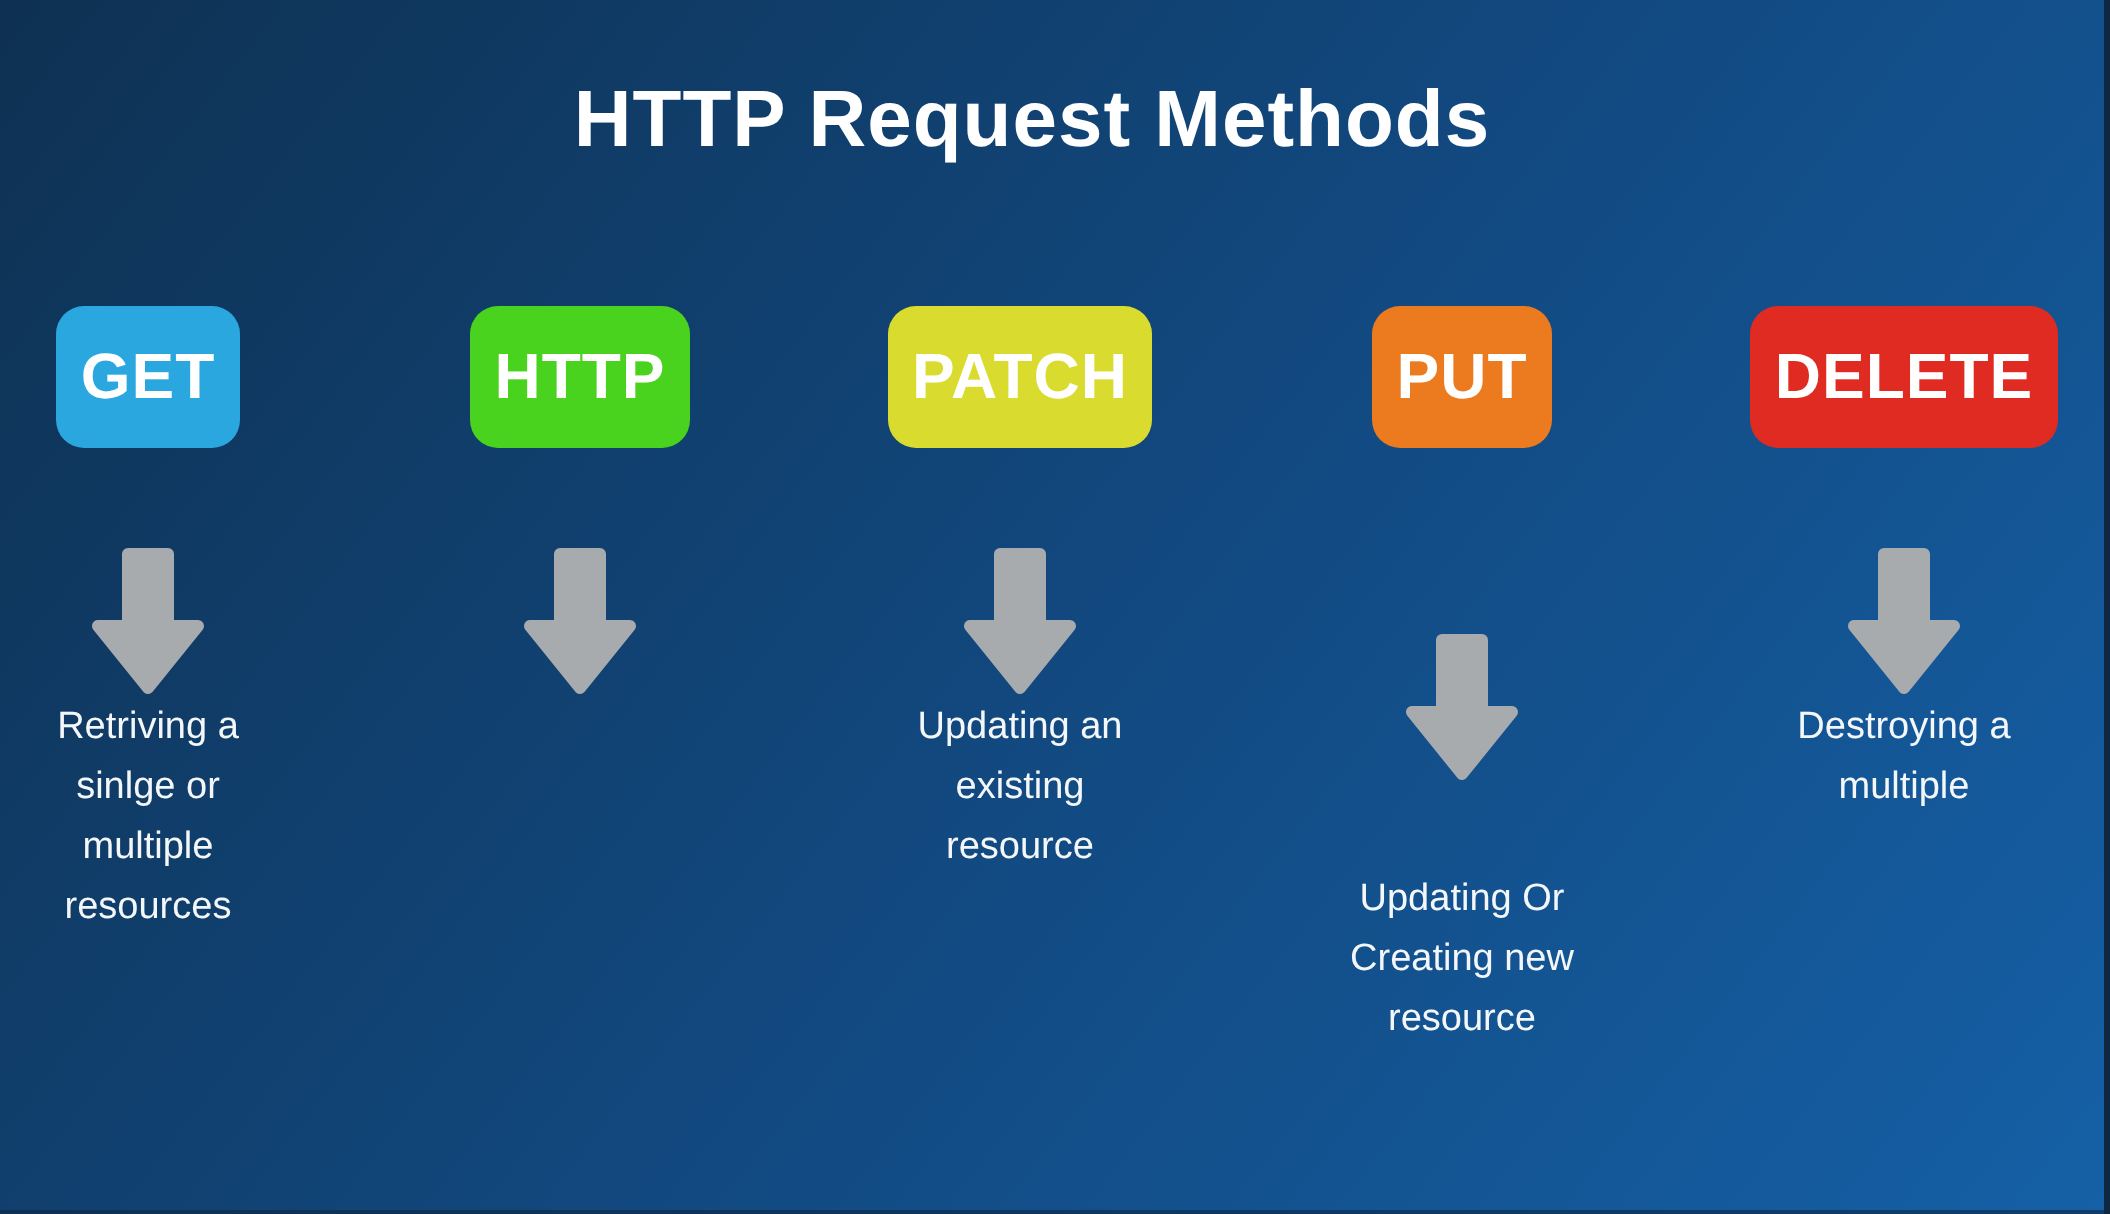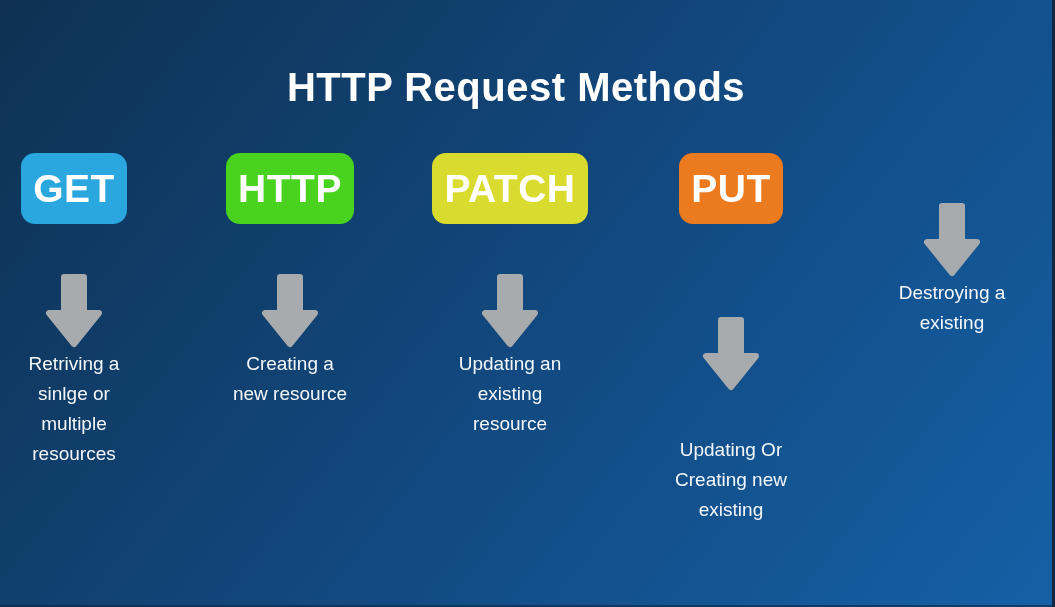--- a/index.html
+++ b/index.html
@@ -18,40 +18,39 @@
     position: absolute;
     top: 38px;
     left: 0;
     width: 1032px;
     text-align: center;
     color: #ffffff;
     font-size: 40px;
     line-height: 44px;
     font-weight: 700;
     letter-spacing: 0.5px;
-    margin-top: 27px;
   }
   .method-col {
     position: absolute;
     top: 153px;
     width: 220px;
     display: flex;
     flex-direction: column;
     align-items: center;
   }
   .badge {
     height: 71px;
     min-width: 62px;
     padding: 0 12px;
     border-radius: 14px;
     display: flex;
     align-items: center;
     justify-content: center;
     color: #ffffff;
-    font-size: 39px;
+    font-size: 32px;
     font-weight: 700;
     letter-spacing: 0.5px;
   }
   .arrow {
     margin-top: 49px;
     width: 60px;
     height: 76px;
     display: block;
   }
   .desc {
@@ -100,47 +99,46 @@
 sinlge or
 multiple
 resources</div>
   </div>
 
   <div class="method-col col-1">
     <div class="badge" style="background: rgb(73, 211, 31);">HTTP</div>
     <svg class="arrow" viewBox="0 0 60 76" style="color: rgb(168, 171, 174);">
       <path d="M20 4 L40 4 L40 40 L55 40 L30 71 L5 40 L20 40 Z" fill="currentColor" stroke="currentColor" stroke-width="6" stroke-linejoin="round"></path>
     </svg>
-    <div class="desc">Creating a
-new resource</div>
   </div>
 
   <div class="method-col col-2">
     <div class="badge" style="background: rgb(217, 220, 46);">PATCH</div>
     <svg class="arrow" viewBox="0 0 60 76" style="color: rgb(168, 171, 174);">
       <path d="M20 4 L40 4 L40 40 L55 40 L30 71 L5 40 L20 40 Z" fill="currentColor" stroke="currentColor" stroke-width="6" stroke-linejoin="round"></path>
     </svg>
     <div class="desc">Updating an
 existing
 resource</div>
   </div>
 
   <div class="method-col col-3">
     <div class="badge" style="background: rgb(236, 122, 30);">PUT</div>
     <svg class="arrow" viewBox="0 0 60 76" style="color: rgb(168, 171, 174);">
       <path d="M20 4 L40 4 L40 40 L55 40 L30 71 L5 40 L20 40 Z" fill="currentColor" stroke="currentColor" stroke-width="6" stroke-linejoin="round"></path>
     </svg>
     <div class="desc">Updating Or
 Creating new
-existing</div>
+resource</div>
   </div>
 
   <div class="method-col col-4">
+    <div class="badge" style="background: rgb(223, 43, 33);">DELETE</div>
     <svg class="arrow" viewBox="0 0 60 76" style="color: rgb(168, 171, 174);">
       <path d="M20 4 L40 4 L40 40 L55 40 L30 71 L5 40 L20 40 Z" fill="currentColor" stroke="currentColor" stroke-width="6" stroke-linejoin="round"></path>
     </svg>
     <div class="desc">Destroying a
-existing</div>
+multiple</div>
   </div>
 
   <div class="edge-strip-right" style="background: rgb(15, 39, 64);"></div>
   <div class="edge-strip-bottom" style="background: rgb(15, 39, 64);"></div>
 </div>
 
 </body></html>

